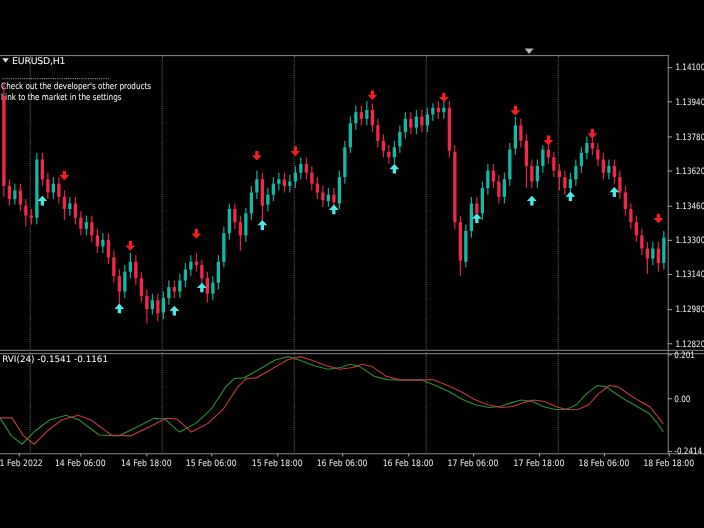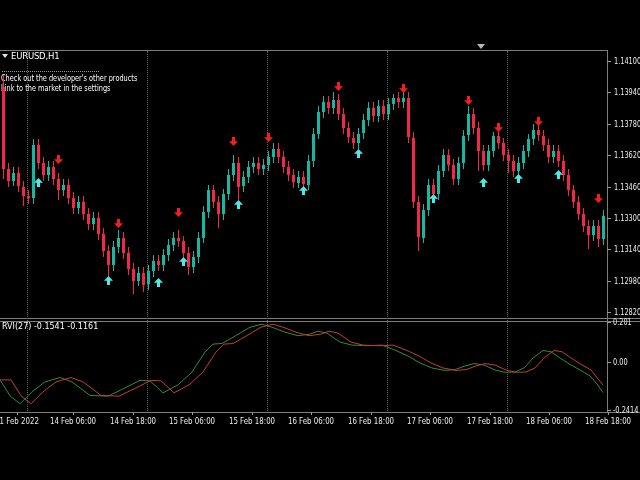--- a/index.html
+++ b/index.html
@@ -366,21 +366,21 @@
       </svg>
       <svg class="sig" viewBox="0 0 9 9" style="left: 554px; top: 170.2px;">
         <path d="M4.5 0 L9 4.8 L6 4.8 L6 9 L3 9 L3 4.8 L0 4.8 Z" fill="#4de9e4"></path>
       </svg>
     </div>
 
   <svg id="rvi-svg" width="607" height="91" style="position:absolute;left:0;top:321px;">
     <polyline id="rvi-main" fill="none" stroke-width="1" points="0,58.9 10,74.8 20,82.8 32,70.8 45,60.9 60,56.5 72,60.9 90,74.4 108,75.2 125,66.9 140,59.3 150,59.9 163,71.8 178,63.9 192,51.0 205,31.0 213,23.1 222,22.5 235,15.1 250,6.2 262,3.2 272,6.2 285,11.2 298,14.7 310,13.1 318,10.2 327,12.1 340,21.1 352,24.1 368,24.7 382,24.1 395,29.1 408,35.0 420,42.0 432,47.0 445,49.4 455,48.6 465,45.0 474,42.6 484,44.0 495,49.0 505,51.3 515,51.0 524,47.0 533,37.0 543,29.5 551,30.7 560,37.0 570,43.4 580,49.0 590,54.9 597,62.9 603,71.7" stroke="#2f8f2f"></polyline>
     <polyline id="rvi-signal" fill="none" stroke-width="1" points="0,58.9 11,58.9 21,74.8 31,82.8 43,70.8 56,60.9 71,56.5 83,60.9 101,74.4 119,75.2 136,66.9 151,59.3 161,59.9 174,71.8 189,63.9 203,51.0 216,31.0 224,23.1 233,22.5 246,15.1 261,6.2 273,3.2 283,6.2 296,11.2 309,14.7 321,13.1 329,10.2 338,12.1 351,21.1 363,24.1 379,24.7 393,24.1 406,29.1 419,35.0 431,42.0 443,47.0 456,49.4 466,48.6 476,45.0 485,42.6 495,44.0 506,49.0 516,51.3 526,51.0 535,47.0 544,37.0 554,29.5 562,30.7 571,37.0 581,43.4 591,49.0 603,64.1" stroke="#c53b3b"></polyline>
   </svg>
-  <div id="rvi-label">RVI(27) -0.1541 -0.1161</div>
+  <div id="rvi-label">RVI(24) -0.1541 -0.1161</div>
 
   <div id="price-axis">
       <div class="tick" style="left: 607px; top: 61px; width: 4px; height: 1px;"></div>
       <div class="axl squish" style="left: 614px; top: 57px;">1.14100</div>
       <div class="tick" style="left: 607px; top: 92.4px; width: 4px; height: 1px;"></div>
       <div class="axl squish" style="left: 614px; top: 88.4px;">1.13940</div>
       <div class="tick" style="left: 607px; top: 123.8px; width: 4px; height: 1px;"></div>
       <div class="axl squish" style="left: 614px; top: 119.8px;">1.13780</div>
       <div class="tick" style="left: 607px; top: 155.1px; width: 4px; height: 1px;"></div>
       <div class="axl squish" style="left: 614px; top: 151.1px;">1.13620</div>

